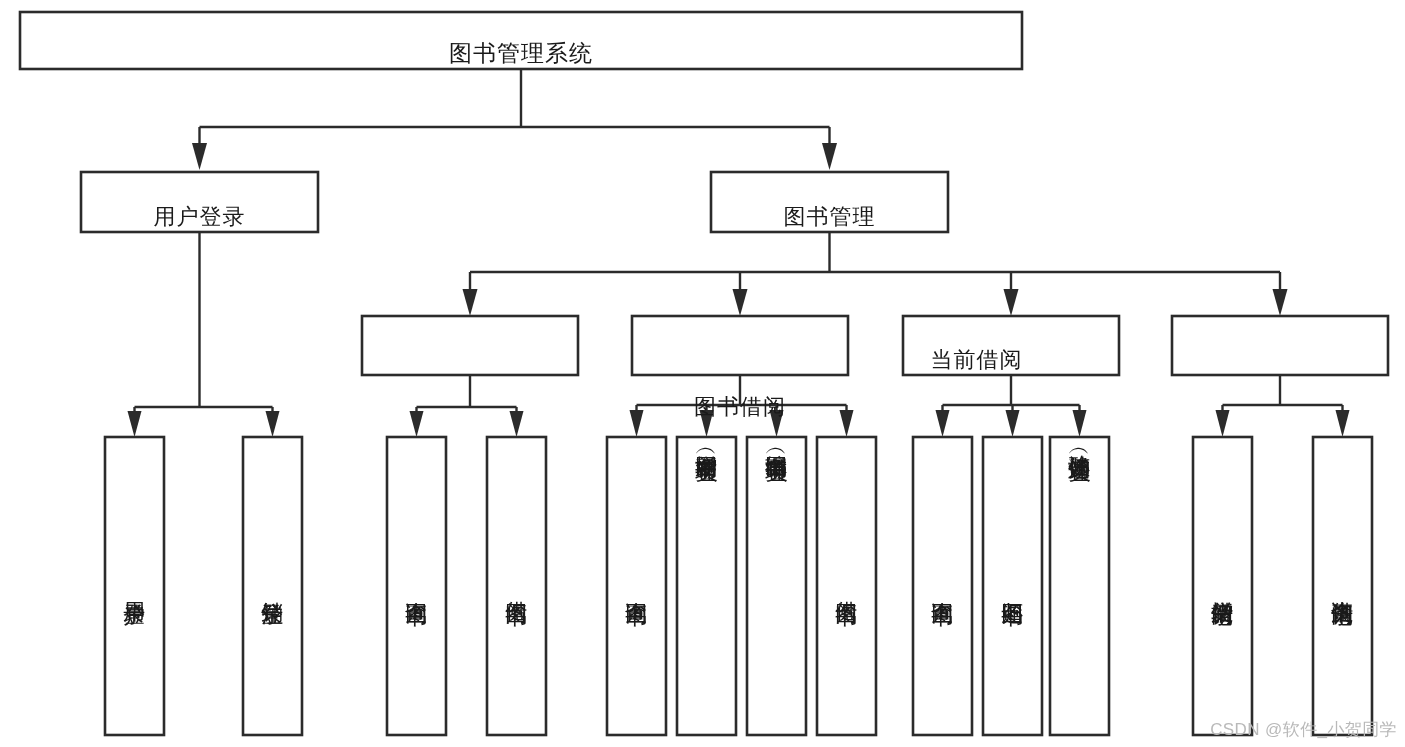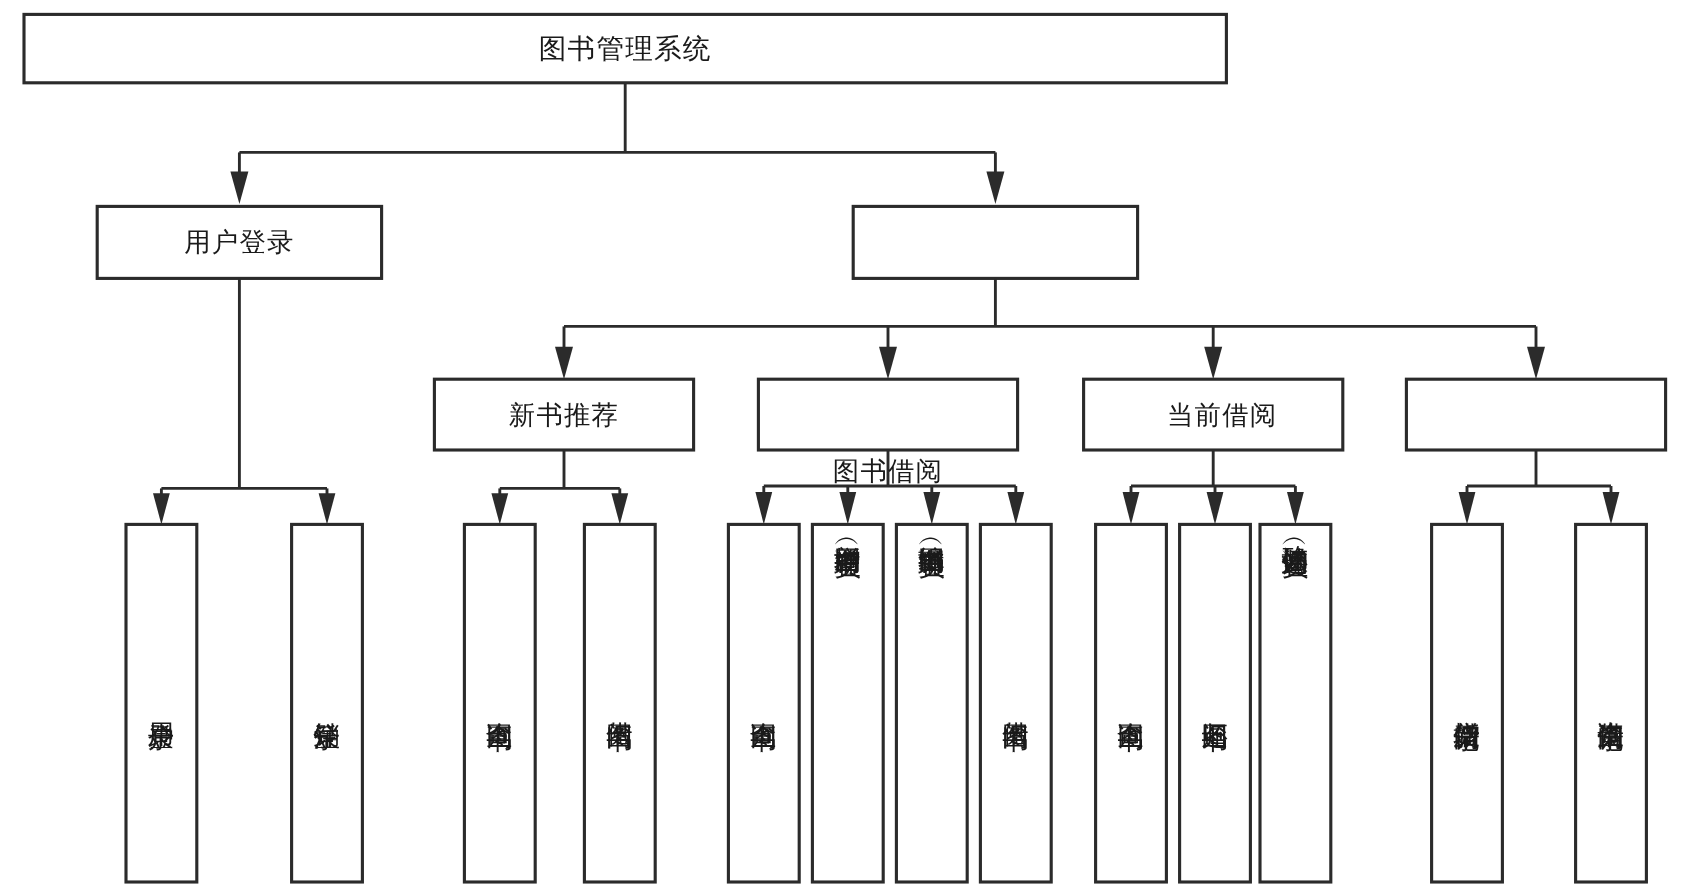--- a/index.html
+++ b/index.html
@@ -57,21 +57,21 @@
     font-family: "Liberation Sans", "DejaVu Sans", sans-serif;
     font-size: 22px;
     line-height: 1.06;
     color: #1a1a1a;
     letter-spacing: 1px;
     white-space: nowrap;
   }
   .hlabel-wrap {
     position: absolute;
     display: flex;
-    align-items: center;
+    align-items: flex-end;
     justify-content: center;
     box-sizing: border-box;
     pointer-events: none;
   }
   .hlabel-text {
     font-family: "Liberation Sans", "DejaVu Sans", sans-serif;
     font-size: 22px;
     color: #1a1a1a;
     letter-spacing: 1px;
     white-space: nowrap;
@@ -205,28 +205,28 @@
     <rect class="node-box" x="1313" y="437" width="59" height="298"></rect>
   </svg>
 
   <div class="hlabel-wrap" style="left:20px; top:12px; width:1002px; height:57px;">
     <span class="hlabel-text title-text">图书管理系统</span>
   </div>
 
   <div class="hlabel-wrap" style="left:81px; top:172px; width:237px; height:60px;">
     <span class="hlabel-text">用户登录</span>
   </div>
-
-  <div class="hlabel-wrap" style="left:362px; top:316px; width:216px; height:59px;">
-    <span class="hlabel-text">新书推荐</span>
-  </div>
+  <div class="hlabel-wrap" style="left:711px; top:172px; width:237px; height:60px;">
+    <span class="hlabel-text">图书管理</span>
+  </div>
+
   <div class="hlabel-wrap" style="left:632px; top:316px; width:216px; height:59px;margin-top:47px;">
     <span class="hlabel-text">图书借阅</span>
   </div>
-  <div class="hlabel-wrap" style="left:903px; top:316px; width:195px; height:59px;padding-left:36px;">
+  <div class="hlabel-wrap" style="left:861px; top:316px; width:195px; height:59px;padding-left:36px;">
     <span class="hlabel-text">当前借阅</span>
   </div>
 
   <div class="vlabel-wrap" style="left:105px; top:437px; width:59px; height:298px;">
     <span class="vlabel-text">用户登录</span>
   </div>
   <div class="vlabel-wrap" style="left:243px; top:437px; width:59px; height:298px;">
     <span class="vlabel-text">注销登录</span>
   </div>
   <div class="vlabel-wrap" style="left:387px; top:437px; width:59px; height:298px;">
@@ -256,14 +256,15 @@
   <div class="vlabel-wrap" style="left:1050px; top:437px; width:59px; height:298px; align-items:flex-start;">
     <span class="vlabel-text">确认归还（管理员）</span>
   </div>
   <div class="vlabel-wrap" style="left:1193px; top:437px; width:59px; height:298px;">
     <span class="vlabel-text">新增借阅记录</span>
   </div>
   <div class="vlabel-wrap" style="left:1313px; top:437px; width:59px; height:298px;">
     <span class="vlabel-text">查询借阅记录</span>
   </div>
 
+  <div id="watermark">CSDN @软件_小贺同学</div>
 
 </div>
 
 </body></html>

